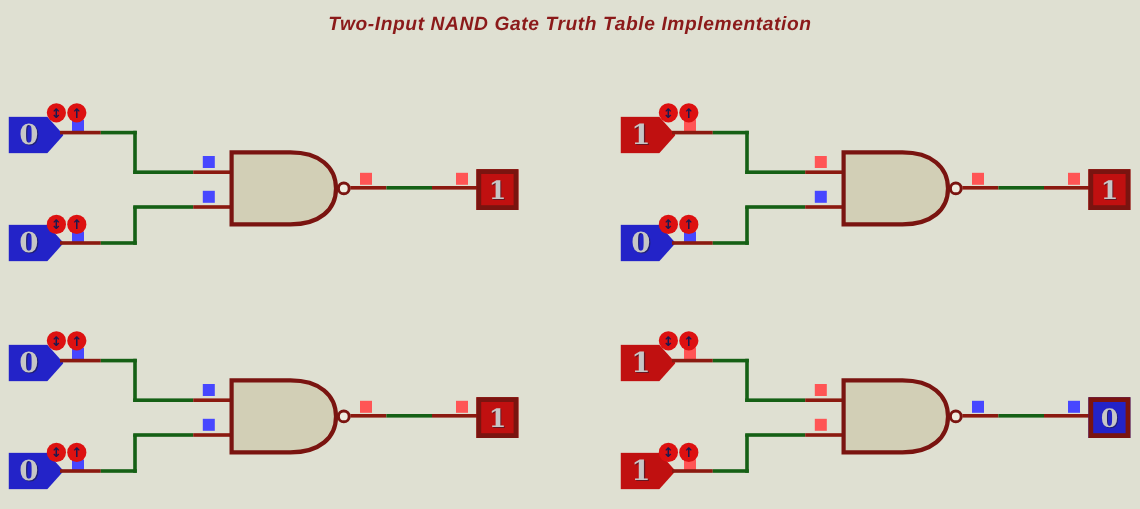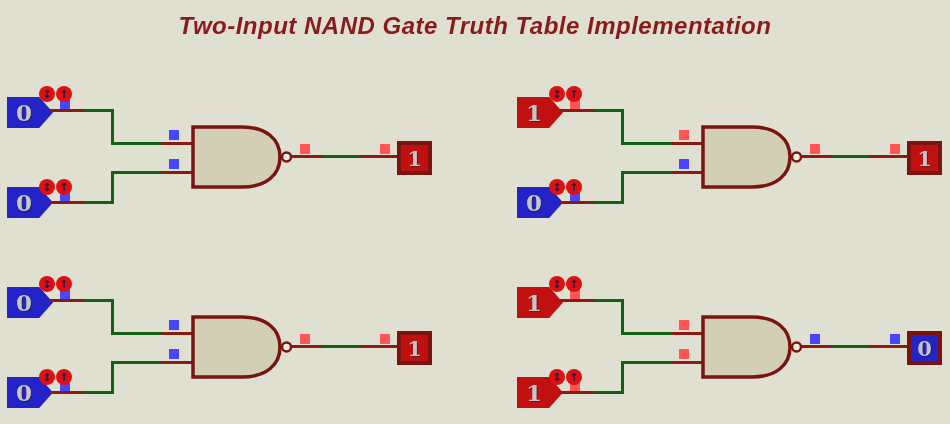--- a/index.html
+++ b/index.html
@@ -4,21 +4,21 @@
 <style>
   html,body{margin:0;padding:0}
   body{
     width:950px;height:424px;position:relative;overflow:hidden;
     background:var(--background,#dfe0d2);
     font-family:"Liberation Sans",sans-serif;
   }
   .title{
     position:absolute;top:12px;left:0;width:100%;text-align:center;
     font-family:"Liberation Sans",sans-serif;
-    font-weight:bold;font-style:italic;font-size:24px;letter-spacing:.5px;
+    font-weight:bold;font-style:italic;font-size:16px;letter-spacing:.5px;
     color:var(--title_color,#8b1a1a);
   }
   .cell{position:absolute;width:450px;height:150px}
   #cell0{left:0;top:85px}
   #cell1{left:510px;top:85px}
   #cell2{left:0;top:275px}
   #cell3{left:510px;top:275px}
 
   
   .pad{

